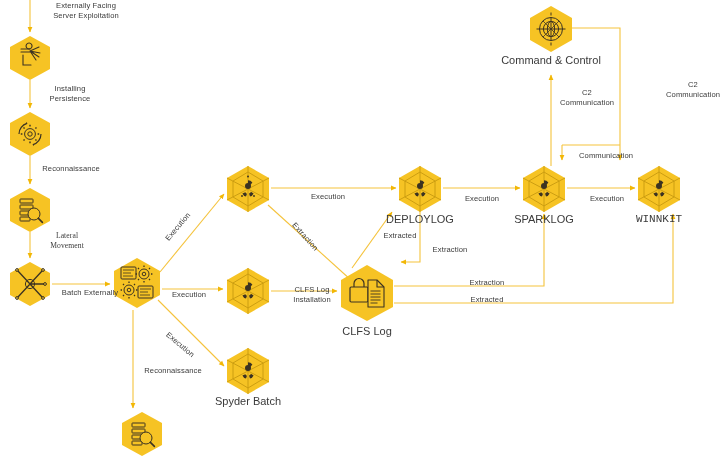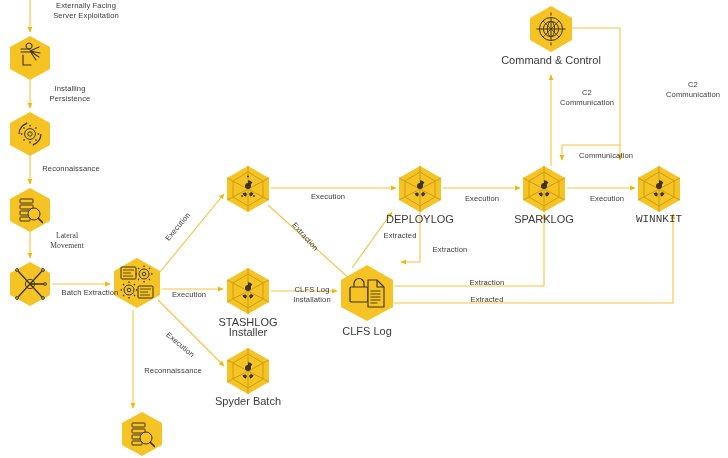--- a/index.html
+++ b/index.html
@@ -252,37 +252,35 @@
         <rect x="10" y="11" width="13" height="4" rx="0.6"></rect>
         <rect x="10" y="17" width="13" height="4" rx="0.6"></rect>
         <rect x="10" y="23" width="13" height="4" rx="0.6"></rect>
         <rect x="10" y="29" width="10" height="4" rx="0.6"></rect>
         <circle cx="24" cy="26" r="6" fill="#F6C324"></circle>
         <path d="M28.4,30.4 l4,4" stroke-width="1.6" stroke-linecap="round"></path>
       </g>
     </g>
   </svg>
 
-  <div class="nodelbl" style="left:206px;top:317px;width:84px;">STASHLOG
-Installer</div>
   <div class="nodelbl" style="left:206px;top:396px;width:84px;">Spyder Batch</div>
   <div class="nodelbl" style="left:331px;top:326px;width:72px;">CLFS Log</div>
   <div class="nodelbl" style="left:378px;top:214px;width:84px;">DEPLOYLOG</div>
   <div class="nodelbl" style="left:502px;top:214px;width:84px;">SPARKLOG</div>
   <div class="nodelbl" style="left:617px;top:214px;width:84px;font-family:Liberation Mono, monospace;">WINNKIT</div>
   <div class="nodelbl" style="left:497px;top:55px;width:108px;">Command &amp; Control</div>
 
   <div class="edgelbl" style="left:32px;top:1px;width:108px;">Externally Facing
 Server Exploitation</div>
   <div class="edgelbl" style="left:30px;top:84px;width:80px;">Installing
 Persistence</div>
   <div class="edgelbl" style="left:30px;top:164px;width:82px;">Reconnaissance</div>
   <div class="edgelbl" style="left:34px;top:231px;width:66px;font-family:Liberation Serif, serif;">Lateral
 Movement</div>
-  <div class="edgelbl" style="left:48px;top:288px;width:84px;">Batch Extraction</div>
+  <div class="edgelbl" style="left:48px;top:288px;width:84px;">Batch Externally</div>
 
   <div class="edgelbl" style="left:152px;top:222px;width:52px;transform:rotate(-50deg);">Execution</div>
   <div class="edgelbl" style="left:163px;top:290px;width:52px;">Execution</div>
   <div class="edgelbl" style="left:154px;top:340px;width:52px;transform:rotate(40deg);">Execution</div>
   <div class="edgelbl" style="left:131px;top:366px;width:84px;">Reconnaissance</div>
 
   <div class="edgelbl" style="left:302px;top:192px;width:52px;">Execution</div>
   <div class="edgelbl" style="left:277px;top:232px;width:56px;transform:rotate(48deg);">Extraction</div>
   <div class="edgelbl" style="left:280px;top:285px;width:64px;">CLFS Log
 Installation</div>

